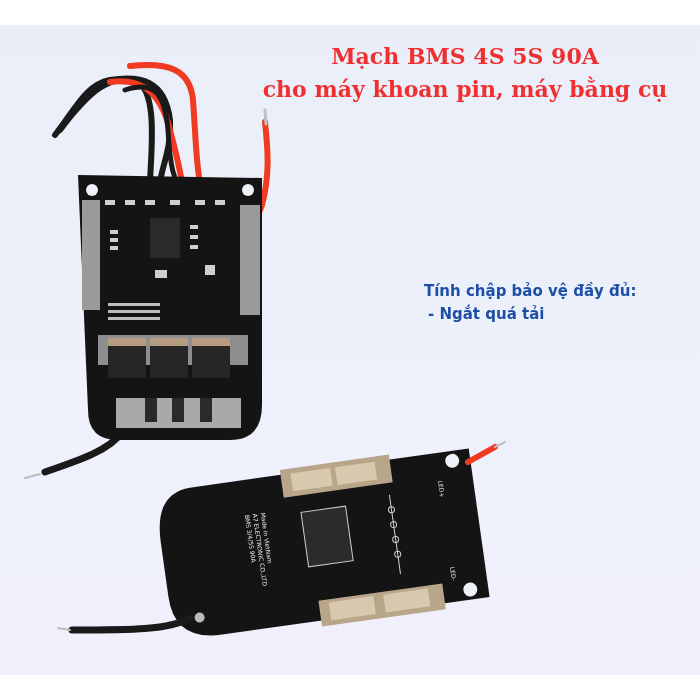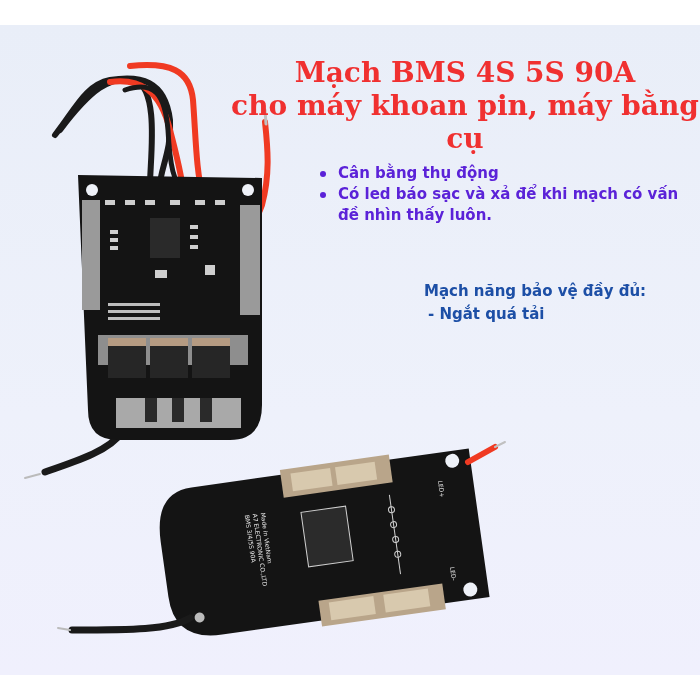--- a/index.html
+++ b/index.html
@@ -10,21 +10,21 @@
     }
     .photo {
       position: absolute; left: 0; top: 25px; width: 700px; height: 650px;
       background: linear-gradient(180deg, #e9eef8 0%, #eef1fb 60%, #f0f0fd 100%);
       overflow: hidden;
     }
     .title {
       position: absolute; left: 230px; top: 40px; width: 470px;
       text-align: center; color: #f03030;
       font-family: "DejaVu Serif", serif; font-weight: bold;
-      font-size: 28px; line-height: 33px; margin-top: 16px;
+      font-size: 22px; line-height: 33px;
     }
     .bullets {
       position: absolute; left: 318px; top: 163px; width: 370px;
       margin: 0; padding: 0; list-style: none;
       color: #5b22d8; font-weight: bold; font-size: 15px; line-height: 21px;
     }
     .bullets li { position: relative; padding-left: 20px; }
     .bullets li .dot {
       position: absolute; left: 2px; top: 8px; width: 6px; height: 6px;
       border-radius: 50%; background: #5b22d8;
@@ -140,28 +140,18 @@
       <path d="M190 618 C 170 630, 130 630, 72 630" stroke="#1a1a1a" stroke-width="7"></path>
       <path d="M70 630 L58 628" stroke="#bbbbbb" stroke-width="2"></path>
     </g>
   </svg>
 
   <div class="title" style="top:15px;">
     <div>Mạch BMS 4S 5S 90A</div>
     <div>cho máy khoan pin, máy bằng cụ</div>
   </div>
 
-  <ul class="bullets" style="top:138px;">
-    <li>
-      <span class="dot"></span>
-      <span>Cân bằng thụ động</span>
-    </li>
-    <li>
-      <span class="dot"></span>
-      <span>Có led báo sạc và xả để khi mạch có vấn đề nhìn thấy luôn.</span>
-    </li>
-  </ul>
 
   <div class="features" style="top:255px;">
-    <div>Mạch năng bảo vệ đầy đủ:</div>
+    <div>Tính chập bảo vệ đầy đủ:</div>
     <div class="item">- Ngắt quá tải</div>
   </div>
 </div>
 
 </body></html>

